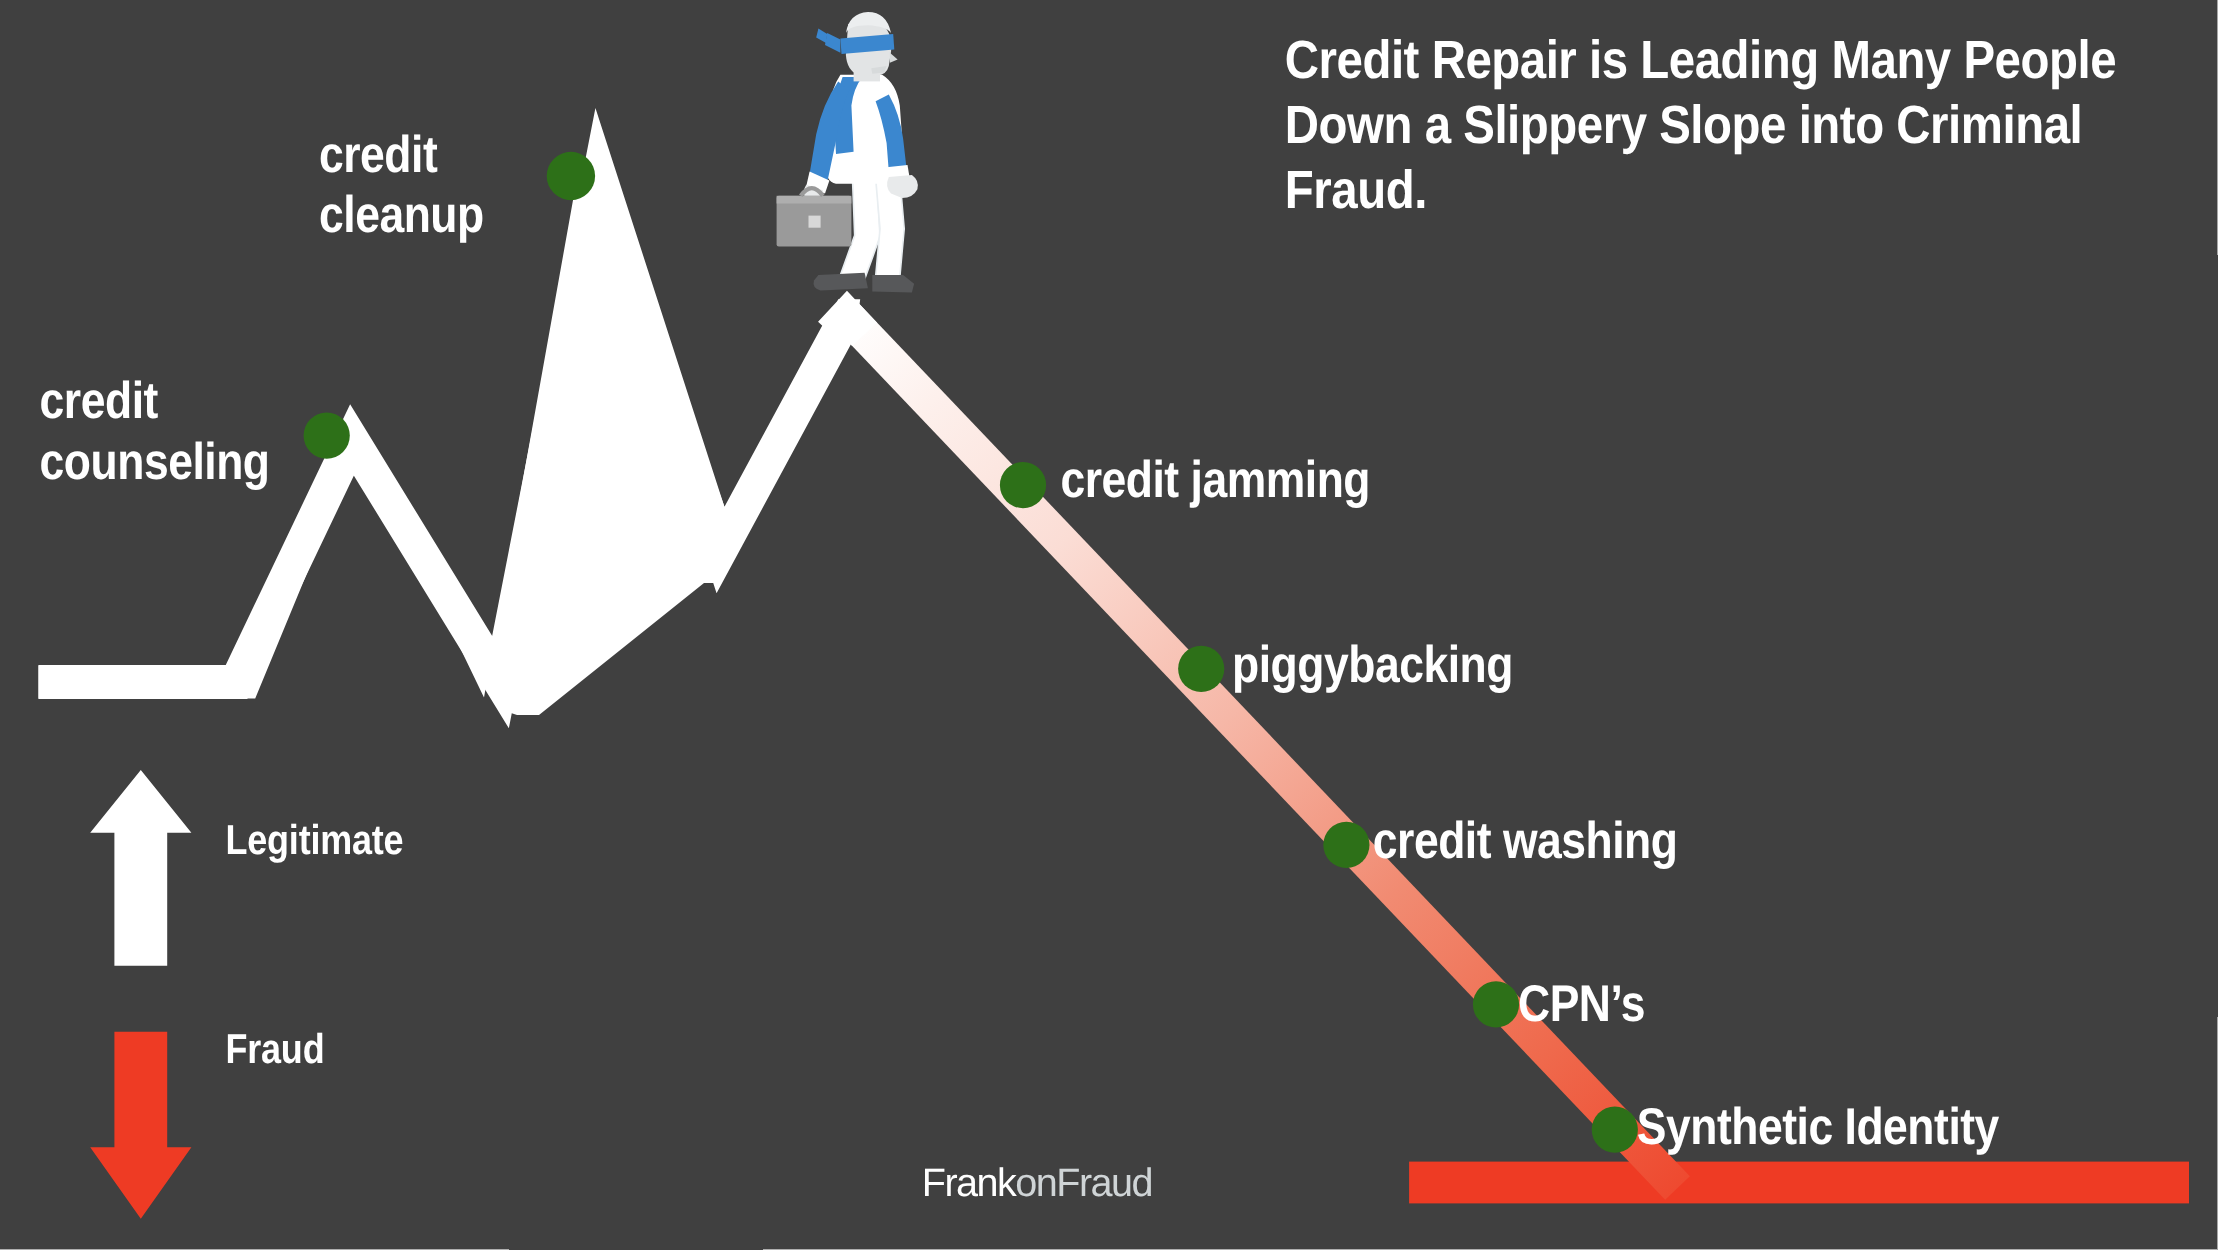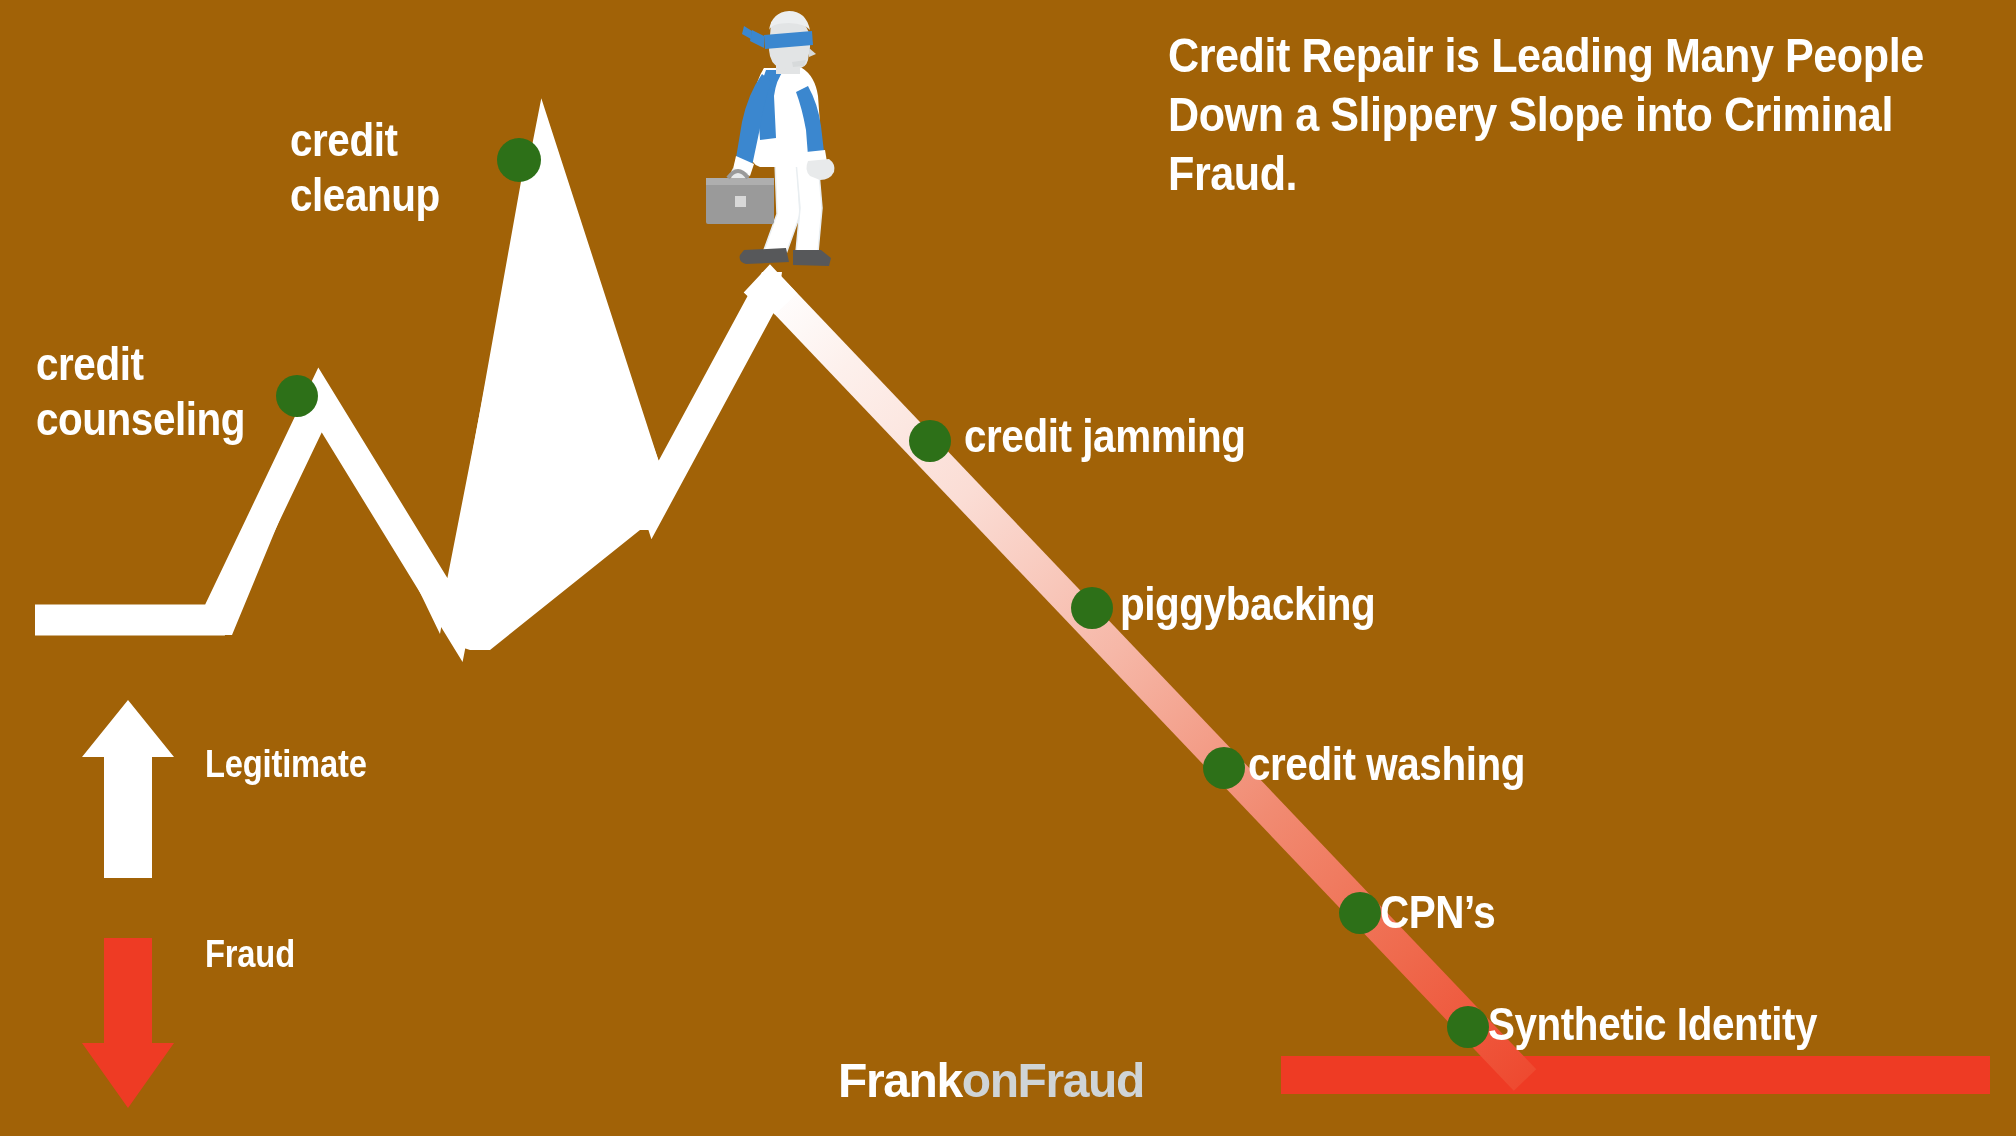--- a/index.html
+++ b/index.html
@@ -5,21 +5,21 @@
   html, body {
     margin: 0;
     padding: 0;
     background: #ffffff;
   }
   #stage {
     position: relative;
     width: 2016px;
     height: 1136px;
     overflow: hidden;
-    background: #a16207;
+    background: #404040;
     font-family: "Liberation Sans", sans-serif;
     -webkit-font-smoothing: antialiased;
   }
   #art {
     position: absolute;
     left: 0; top: 0;
     width: 2016px;
     height: 1136px;
   }
   
@@ -60,22 +60,22 @@
   #lbl-cpn { left: 1380px; top: 888px; font-size: 47px; }
   #lbl-synthetic { left: 1488px; top: 1000px; font-size: 47px; }
 
   #lbl-legit { left: 205px; top: 745px; font-size: 38px; letter-spacing: -0.2px; }
   #lbl-fraud { left: 205px; top: 935px; font-size: 38px; letter-spacing: -0.2px; }
 
   #brand {
     position: absolute;
     left: 838px;
     top: 1057px;
-    font-size: 48px;
-    font-weight: bold;
+    font-size: 36px;
+    font-weight: normal;
     letter-spacing: -1.4px;
     line-height: 1;
     white-space: pre;
   }
   #brand .b-a { color: #ffffff; }
   #brand .b-b { color: #cfd4d6; }
 </style>
 </head>
 <body>
 

